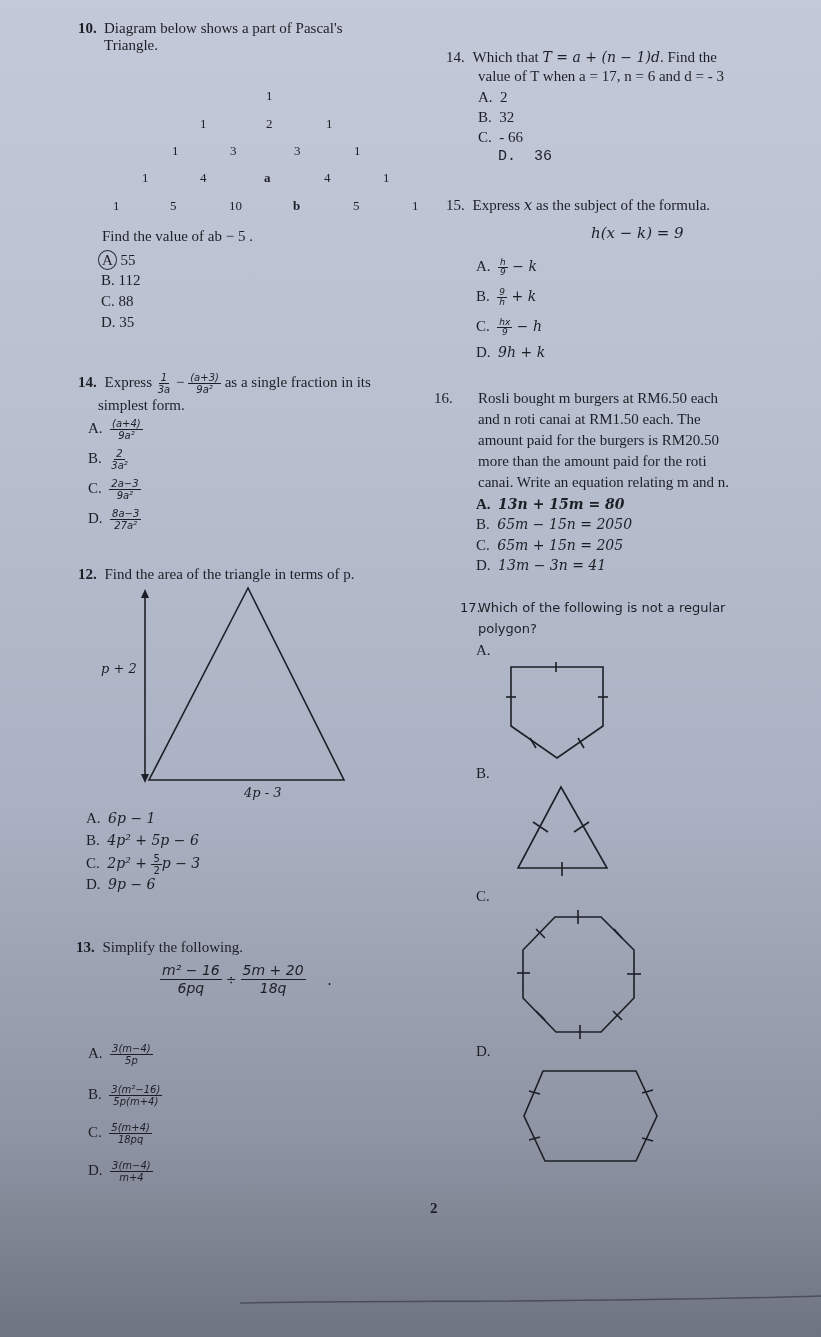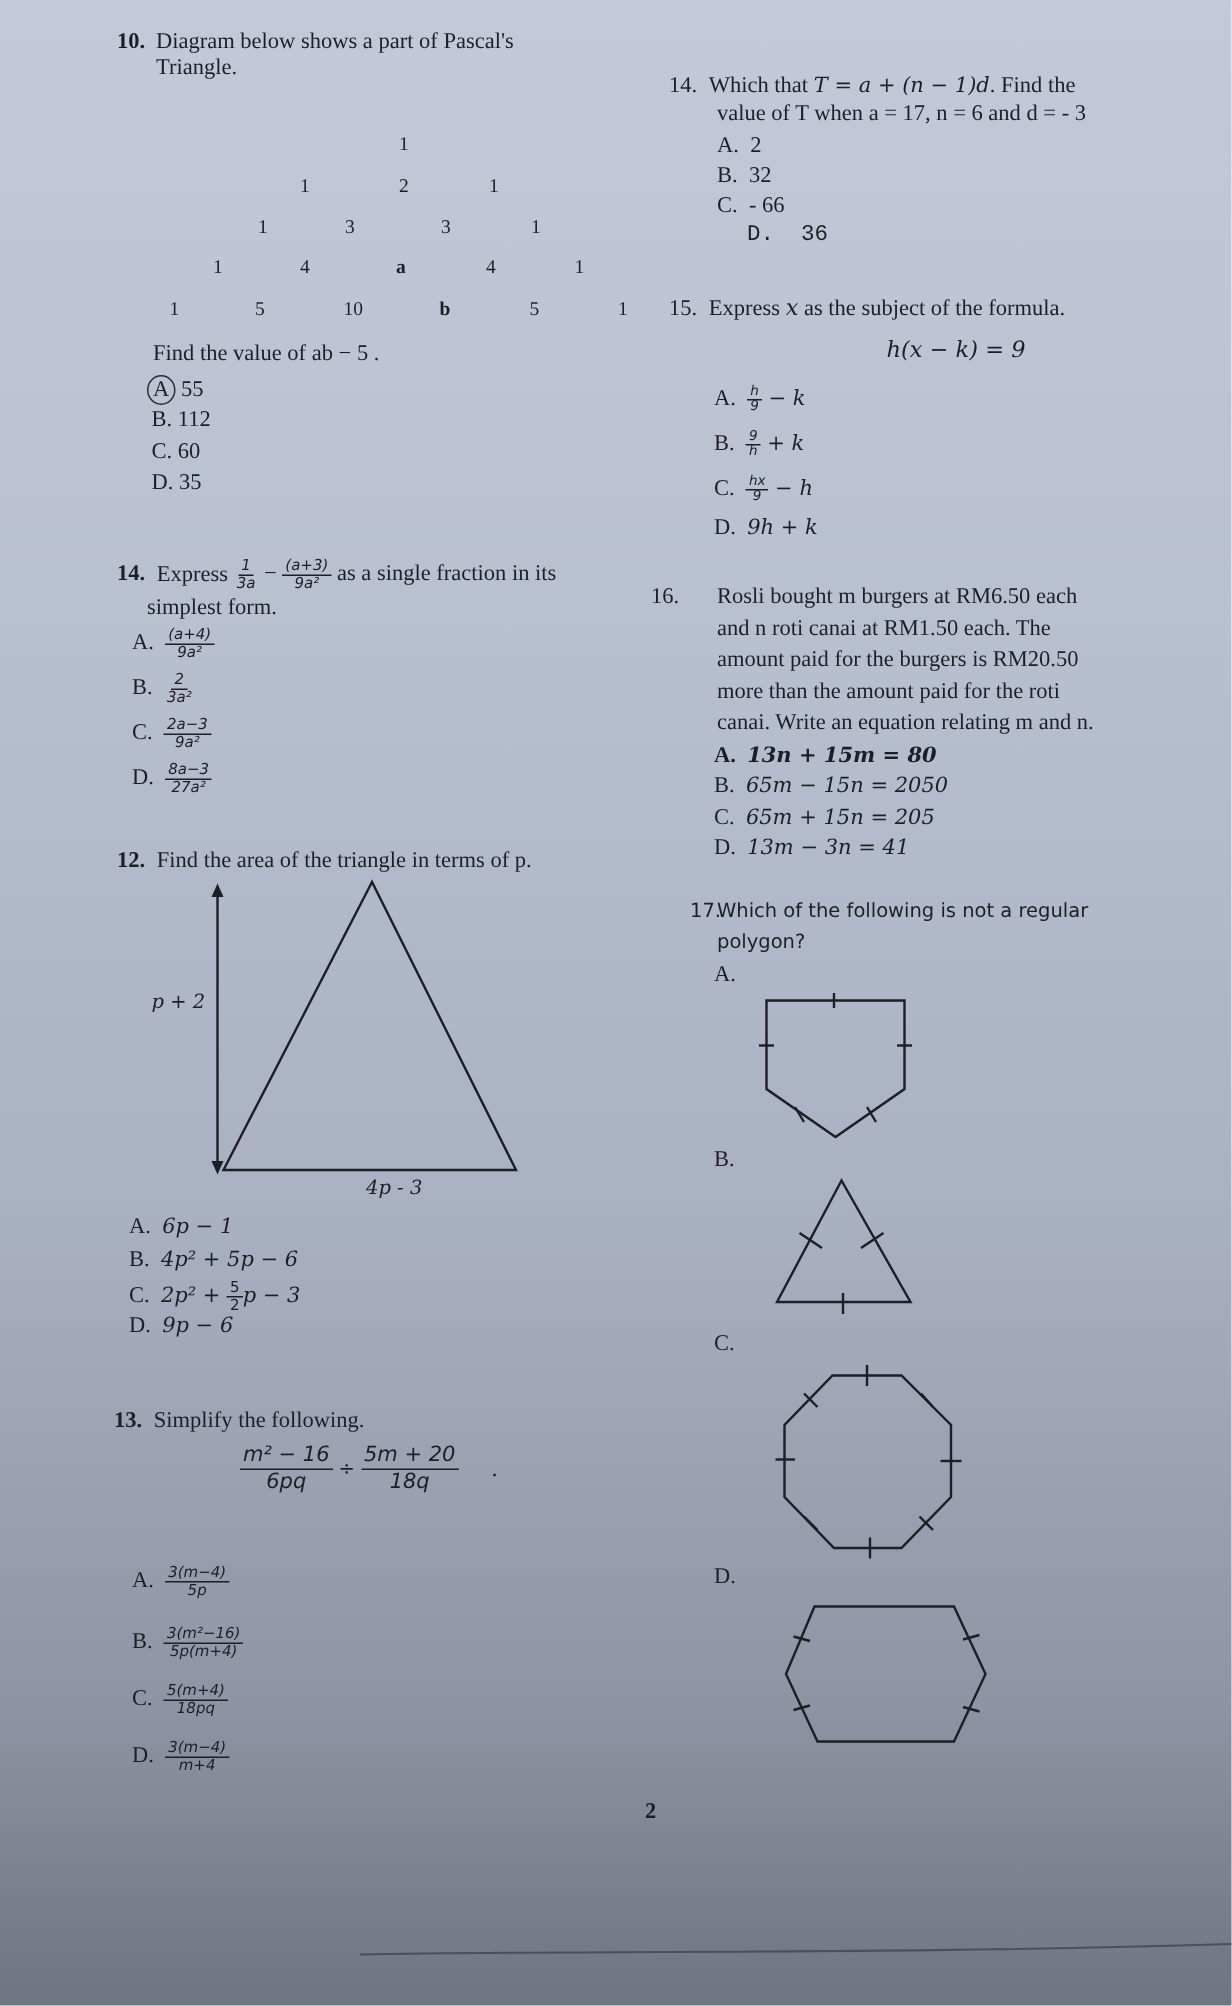--- a/index.html
+++ b/index.html
@@ -56,21 +56,21 @@
   <span class="pas" style="left:353px;top:198px;">5</span>
   <span class="pas" style="left:412px;top:198px;">1</span>
 </div>
 
 <div class="abs q" style="left:102px;top:227px;">Find the value of ab − 5 .</div>
 <div class="opt" style="left:101px;top:250px;">
   <span style="display:inline-block;border:1.5px solid #2a2d36;border-radius:50%;padding:0 3px;margin-left:-3px;">A</span>
   <span>55</span>
 </div>
 <div class="opt" style="left:101px;top:271px;"><span>B.</span>&nbsp;<span>112</span></div>
-<div class="opt" style="left:101px;top:292px;"><span>C.</span>&nbsp;<span>60</span></div>
+<div class="opt" style="left:101px;top:292px;"><span>C.</span>&nbsp;<span>88</span></div>
 <div class="opt" style="left:101px;top:313px;"><span>D.</span>&nbsp;<span>35</span></div>
 
 <div class="abs q" style="left:78px;top:372px;white-space:nowrap;">
   <span class="qnum">14.</span>
   <span style="margin-left:4px;">Express</span>
   <span class="frac" style="font-style:italic;">
       <span class="num">1</span>
       <span class="den">3a</span>
     </span>
   <span>−</span>

